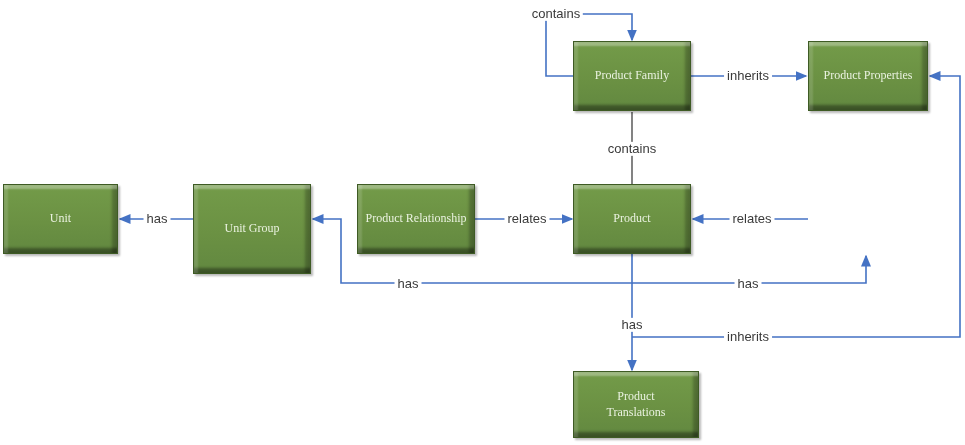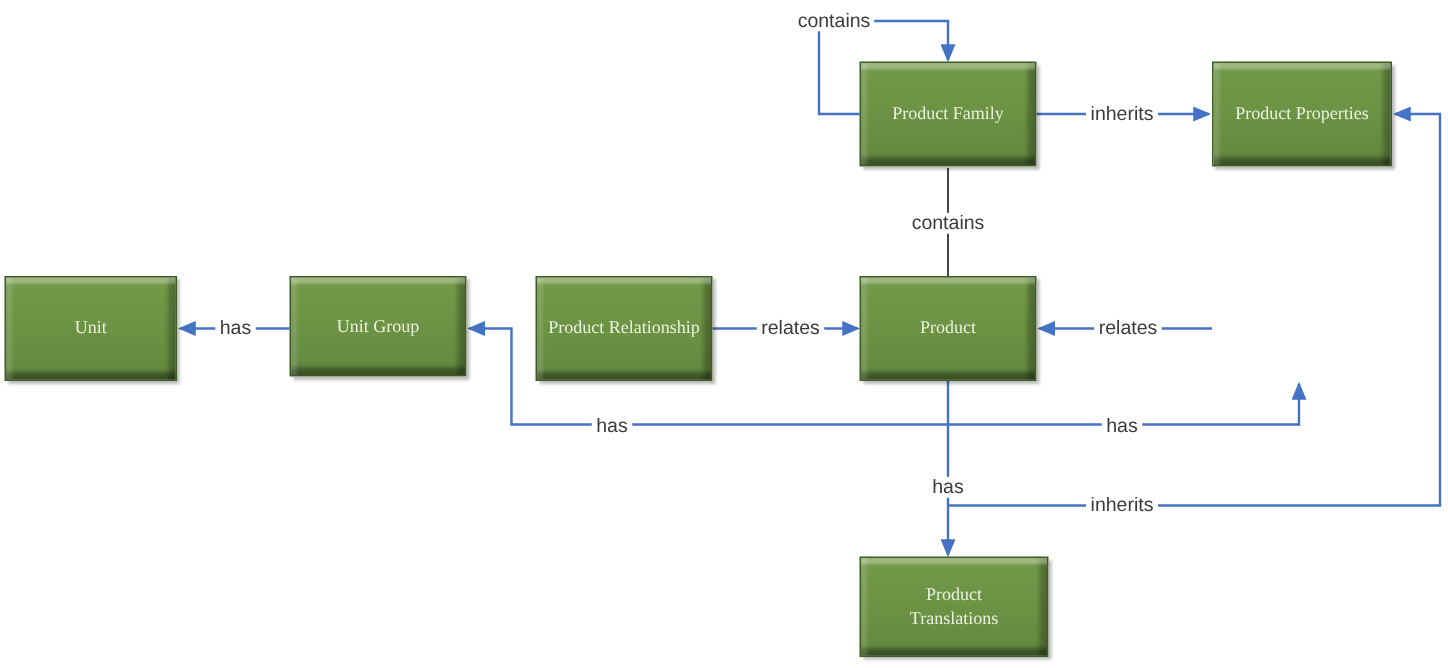--- a/index.html
+++ b/index.html
@@ -63,21 +63,21 @@
     <path class="wire" marker-end="url(#arr)" d="M632,254 L632,283 L341,283 L341,219 L313,219"></path>
     <path class="wire" marker-end="url(#arr)" d="M632,283 L866,283 L866,256"></path>
     <path class="wire" marker-end="url(#arr)" d="M632,283 L632,370"></path>
     <path class="wire" marker-end="url(#arr)" d="M632,337 L960,337 L960,76 L930,76"></path>
   </svg>
 
   <div class="node" style="left:3px;top:184px;width:115px;height:70px">
     <span class="node-label">Unit</span>
   </div>
 
-  <div class="node" style="left:193px;top:184px;width:118px;height:67px">
+  <div class="node" style="left:193px;top:184px;width:118px;height:90px">
     <span class="node-label">Unit Group</span>
   </div>
 
   <div class="node" style="left:357px;top:184px;width:118px;height:70px">
     <span class="node-label">Product Relationship</span>
   </div>
 
   <div class="node" style="left:573px;top:184px;width:118px;height:70px">
     <span class="node-label">Product</span>
   </div>

